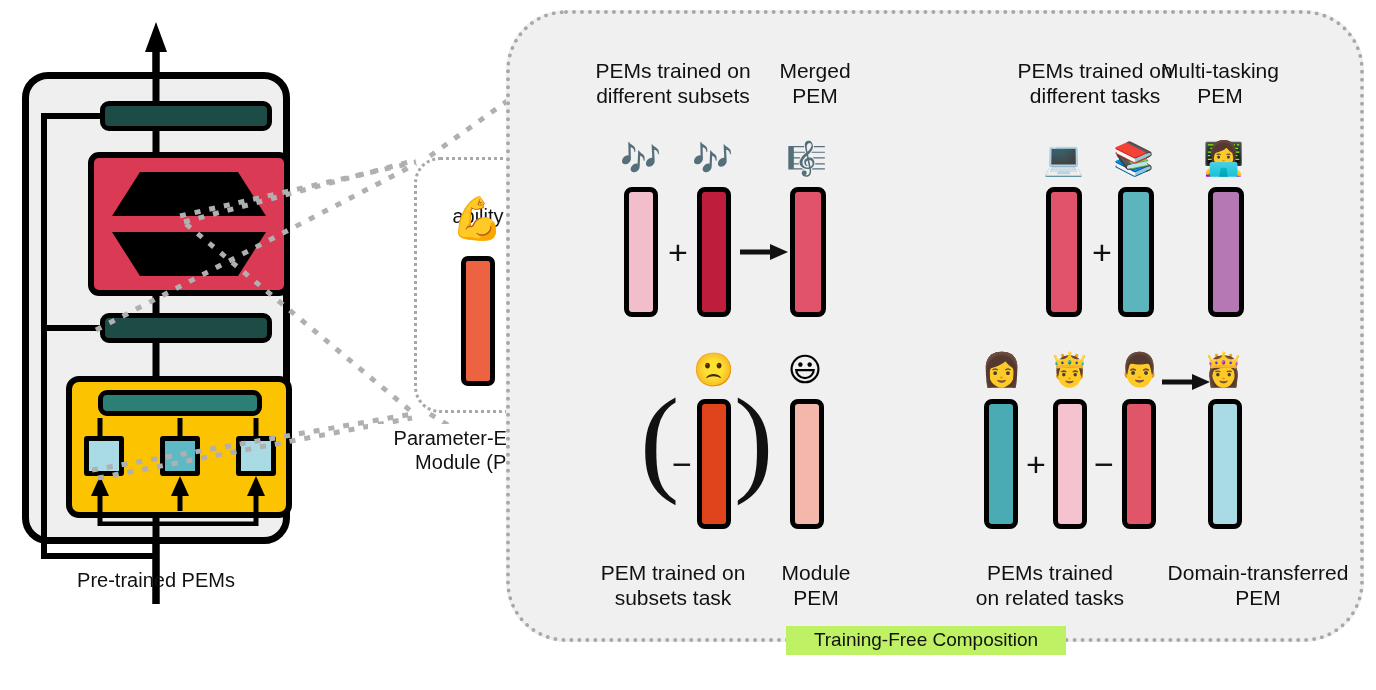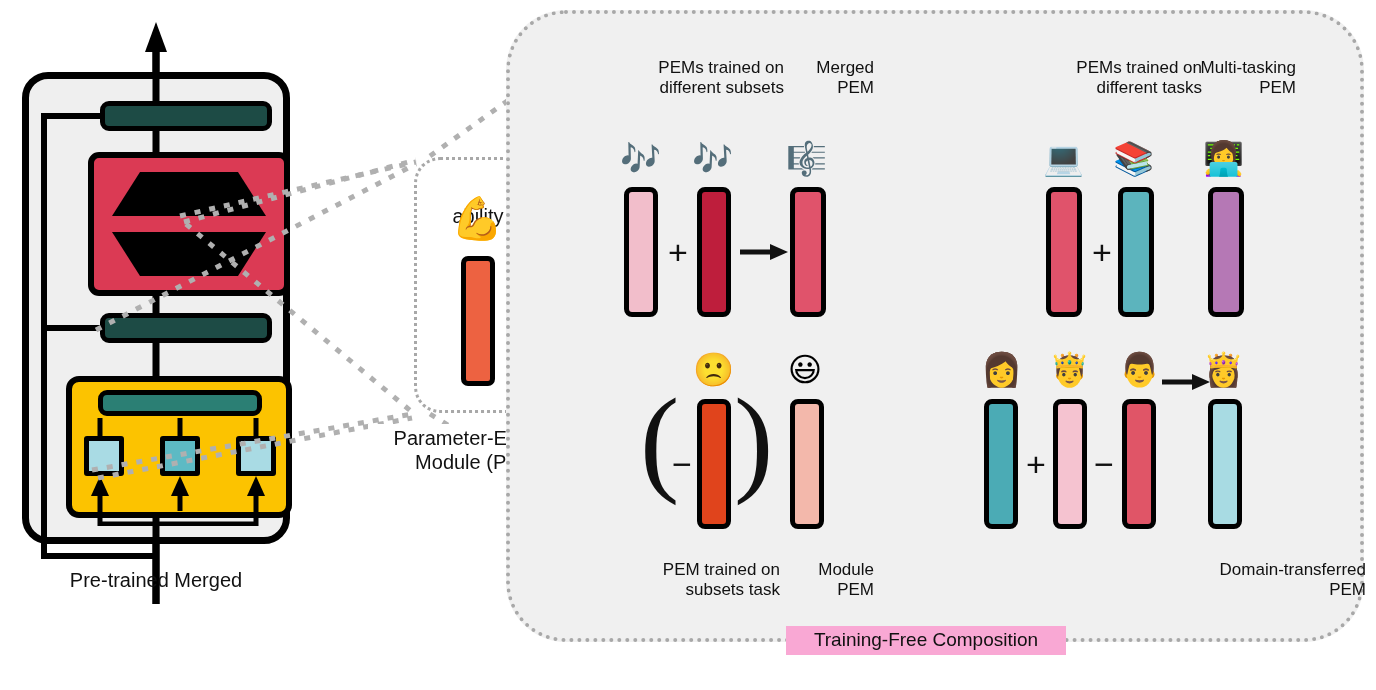--- a/index.html
+++ b/index.html
@@ -76,24 +76,24 @@
 
   
   #compose-panel {
     left: 506px; top: 10px; width: 858px; height: 632px;
     background: #f0f0f0;
     border: 4px dotted #a8a8a8;
     border-radius: 60px;
   }
   #compose-caption {
     left: 786px; top: 626px; width: 280px;
-    font-size: 19px; background: #f9a8d4; padding: 3px 0;
-  }
-
-  .grp-title { font-size: 17px; text-align: right; }
+    font-size: 19px; background: #bef264; padding: 3px 0;
+  }
+
+  .grp-title { font-size: 21px; }
   .emoji-row {
     display: flex; align-items: flex-end; justify-content: center;
     font-size: 33px; line-height: 1;
     font-family: "DejaVu Sans", sans-serif;
   }
   .bar {
     border: 5px solid #000000; border-radius: 8px;
   }
   .op {
     font-size: 34px; color: #111111; font-weight: 400;
@@ -172,21 +172,21 @@
     <path d="M190,135 L190,112" stroke="#000" stroke-width="5"></path>
     <polygon points="190,100 181,120 199,120" fill="#000"></polygon>
 
     <path d="M34,135 L34,148 L190,148 L190,135" stroke="#000" stroke-width="5" fill="none"></path>
   </svg>
 
   <div class="abs adapter" style="left:84px;top:436px;width:40px;height:40px;"></div>
   <div class="abs adapter mid" style="left:160px;top:436px;width:40px;height:40px;"></div>
   <div class="abs adapter" style="left:236px;top:436px;width:40px;height:40px;"></div>
 
-  <div class="abs txt" id="model-caption">Pre-trained Merged</div>
+  <div class="abs txt" id="model-caption">Pre-trained PEMs</div>
 
   <svg class="abs" style="left:0;top:0;pointer-events:none;" width="1376" height="690">
     <g stroke="#b0b0b0" stroke-width="5" stroke-dasharray="6 9" fill="none" stroke-linecap="butt">
 
       <line x1="180" y1="216" x2="416" y2="162"></line>
 
       <line x1="184" y1="222" x2="416" y2="160"></line>
 
       <line x1="186" y1="224" x2="412" y2="412"></line>
 
@@ -273,18 +273,20 @@
   <div class="abs emoji-row" style="left:1200px;top:344px;width:48px;height:42px;">👸</div>
 
   <div class="abs bar" style="left:984px;top:399px;width:34px;height:130px;background:#4babb5;"></div>
   <div class="abs op" style="left:1020px;top:399px;width:32px;height:130px;">+</div>
   <div class="abs bar" style="left:1053px;top:399px;width:34px;height:130px;background:#f5c3d0;"></div>
   <div class="abs op" style="left:1088px;top:399px;width:32px;height:130px;">−</div>
   <div class="abs bar" style="left:1122px;top:399px;width:34px;height:130px;background:#e05567;"></div>
 
   <div class="abs bar" style="left:1208px;top:399px;width:34px;height:130px;background:#a8dbe3;"></div>
 
+  <div class="abs txt grp-title" style="left:950px;top:560px;width:200px;">PEMs trained
+on related tasks</div>
   <div class="abs txt grp-title" style="left:1150px;top:560px;width:216px;">Domain-transferred
 PEM</div>
 
   <div class="abs txt" id="compose-caption">Training-Free Composition</div>
 
 </div>
 
 </body></html>

